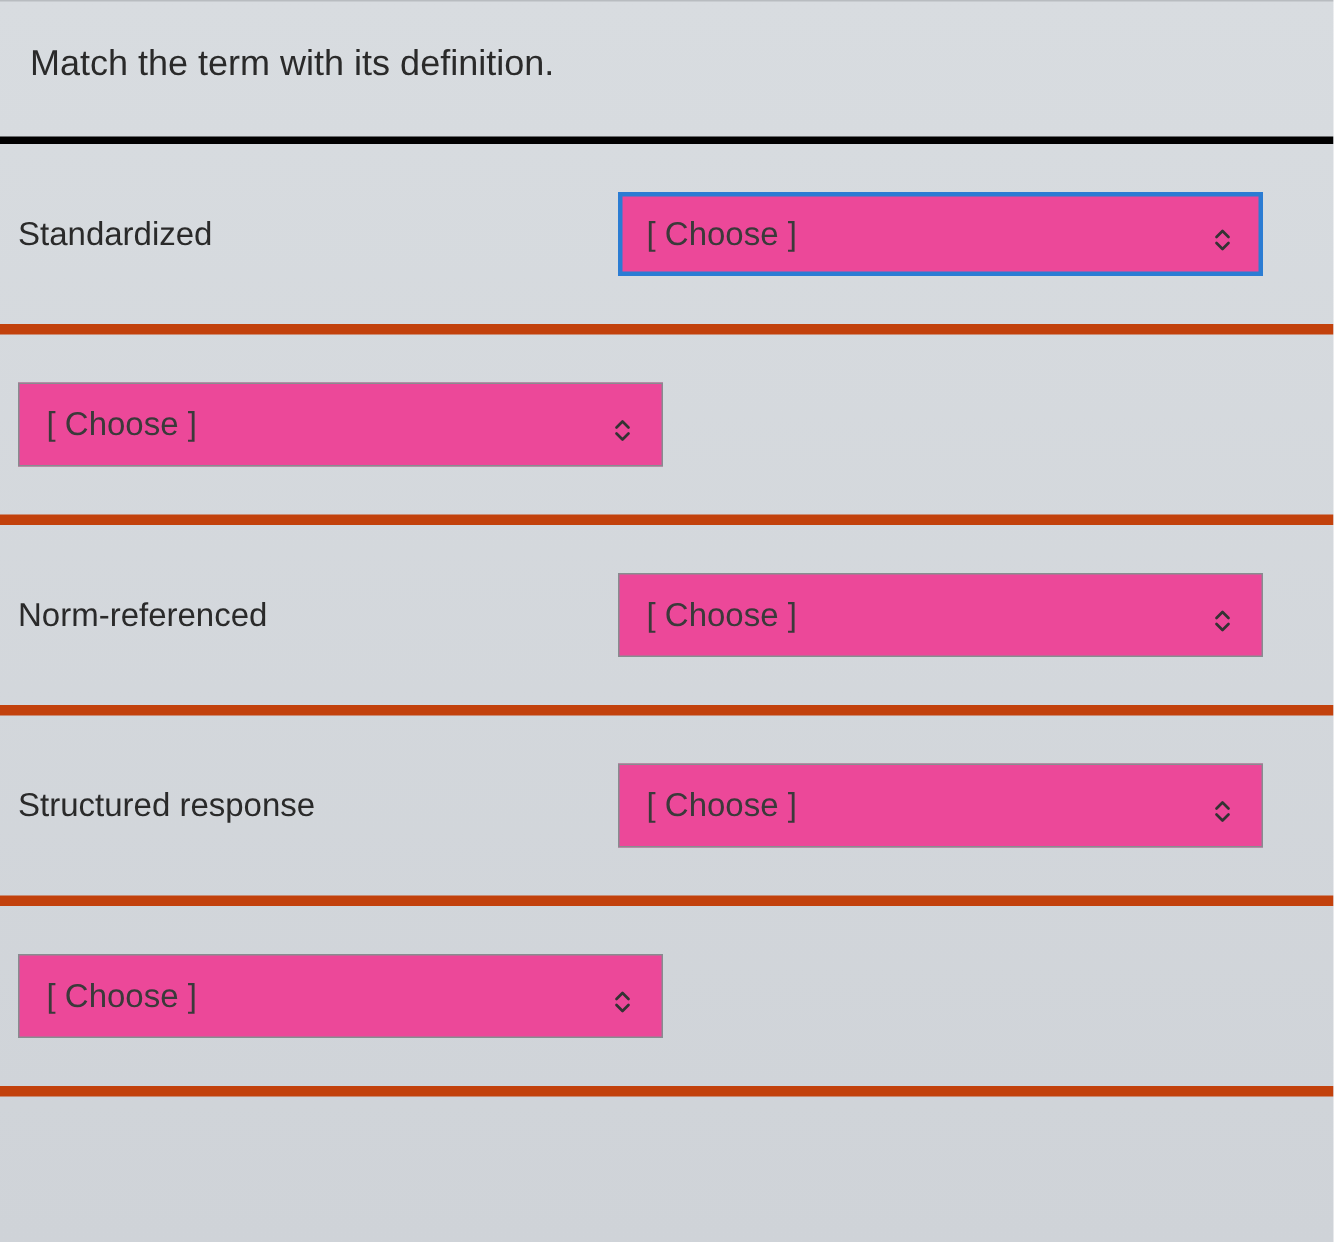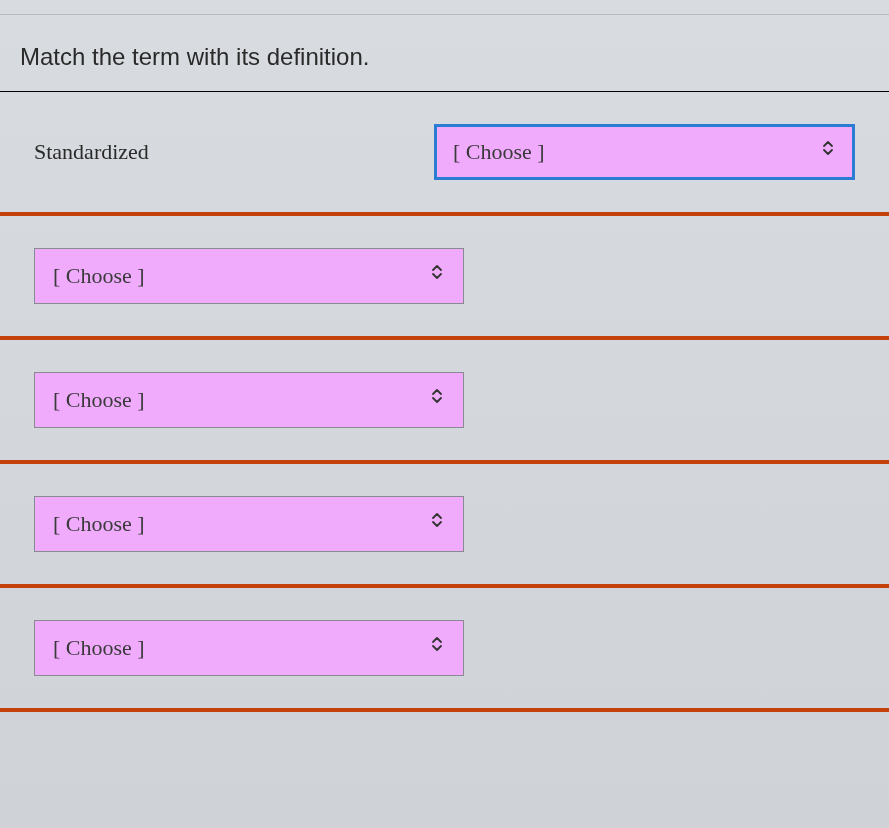--- a/index.html
+++ b/index.html
@@ -12,50 +12,48 @@
       background: linear-gradient(180deg, #d8dce0 0%, #cfd3d8 100%);
       width: 889px;
       height: 828px;
       overflow: hidden;
     }
     .container {
       width: 100%;
       height: 100%;
     }
     .question-header {
-      padding: 28px 20px 20px 20px;
+      padding: 28px 20px 34px 20px;
       border-top: 1px solid #b8bcc0;
-      border-bottom: 1px solid #000000;
-      margin-top: 14px;
+      border-bottom: 5px solid #000000;
     }
     .question-prompt {
       font-size: 24px;
       color: #2a2a2a;
       font-weight: 400;
     }
     .match-row {
       display: flex;
       align-items: center;
-      padding: 32px 34px;
-      border-bottom: 4px solid #c2410c;
-      font-family: Liberation Serif, serif;
+      padding: 32px 12px;
+      border-bottom: 7px solid #c2410c;
     }
     .term-label {
       flex: 0 0 400px;
       font-size: 22px;
       color: #2a2a2a;
       font-weight: 400;
     }
     .dropdown {
       flex: 1;
       max-width: 430px;
       display: flex;
-      align-items: flex-start;
+      align-items: flex-end;
       justify-content: space-between;
-      background: #f0abfc;
+      background: #ec4899;
       border: 1px solid #888c90;
       padding: 14px 18px;
       font-size: 22px;
       color: #3a3a3a;
       cursor: pointer;
       position: relative;
     }
     .dropdown.focused {
       border: 3px solid #2b7cd3;
       padding: 12px 16px;
@@ -100,31 +98,33 @@
       <span class="dropdown-text">[ Choose ]</span>
       <span class="updown-icon">
         <svg viewBox="0 0 14 18">
             <path d="M3 7 L7 3 L11 7 M3 11 L7 15 L11 11" stroke="#333" stroke-width="1.8" fill="none" stroke-linecap="round" stroke-linejoin="round"></path>
           </svg>
       </span>
     </div>
   </div>
 
   <div class="match-row">
+    <div class="term-label">Norm-referenced</div>
     <div class="dropdown">
       <span class="dropdown-text">[ Choose ]</span>
       <span class="updown-icon">
         <svg viewBox="0 0 14 18">
             <path d="M3 7 L7 3 L11 7 M3 11 L7 15 L11 11" stroke="#333" stroke-width="1.8" fill="none" stroke-linecap="round" stroke-linejoin="round"></path>
           </svg>
       </span>
     </div>
   </div>
 
   <div class="match-row">
+    <div class="term-label">Structured response</div>
     <div class="dropdown">
       <span class="dropdown-text">[ Choose ]</span>
       <span class="updown-icon">
         <svg viewBox="0 0 14 18">
             <path d="M3 7 L7 3 L11 7 M3 11 L7 15 L11 11" stroke="#333" stroke-width="1.8" fill="none" stroke-linecap="round" stroke-linejoin="round"></path>
           </svg>
       </span>
     </div>
   </div>
 

